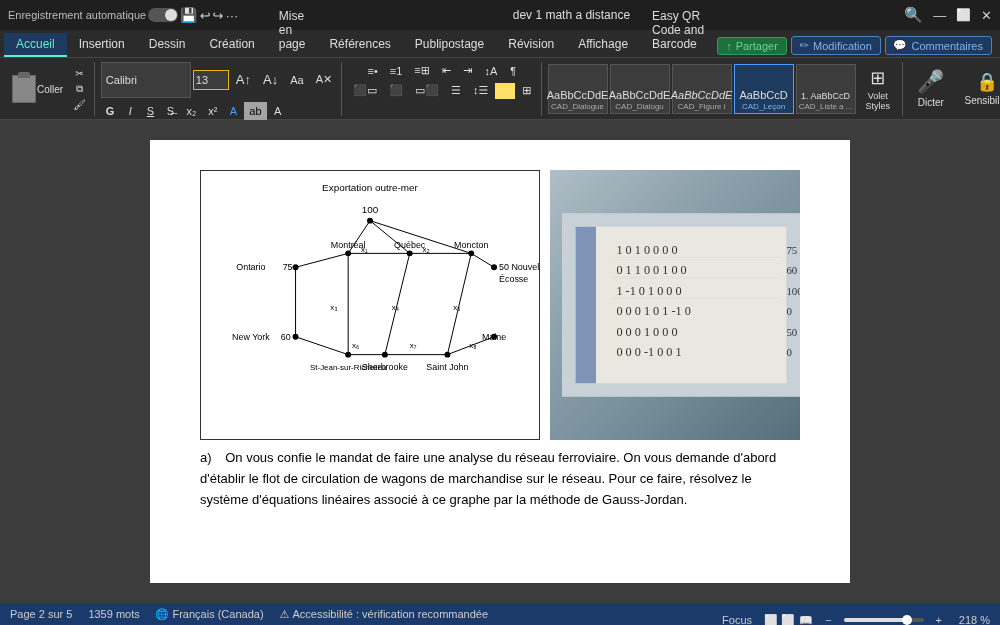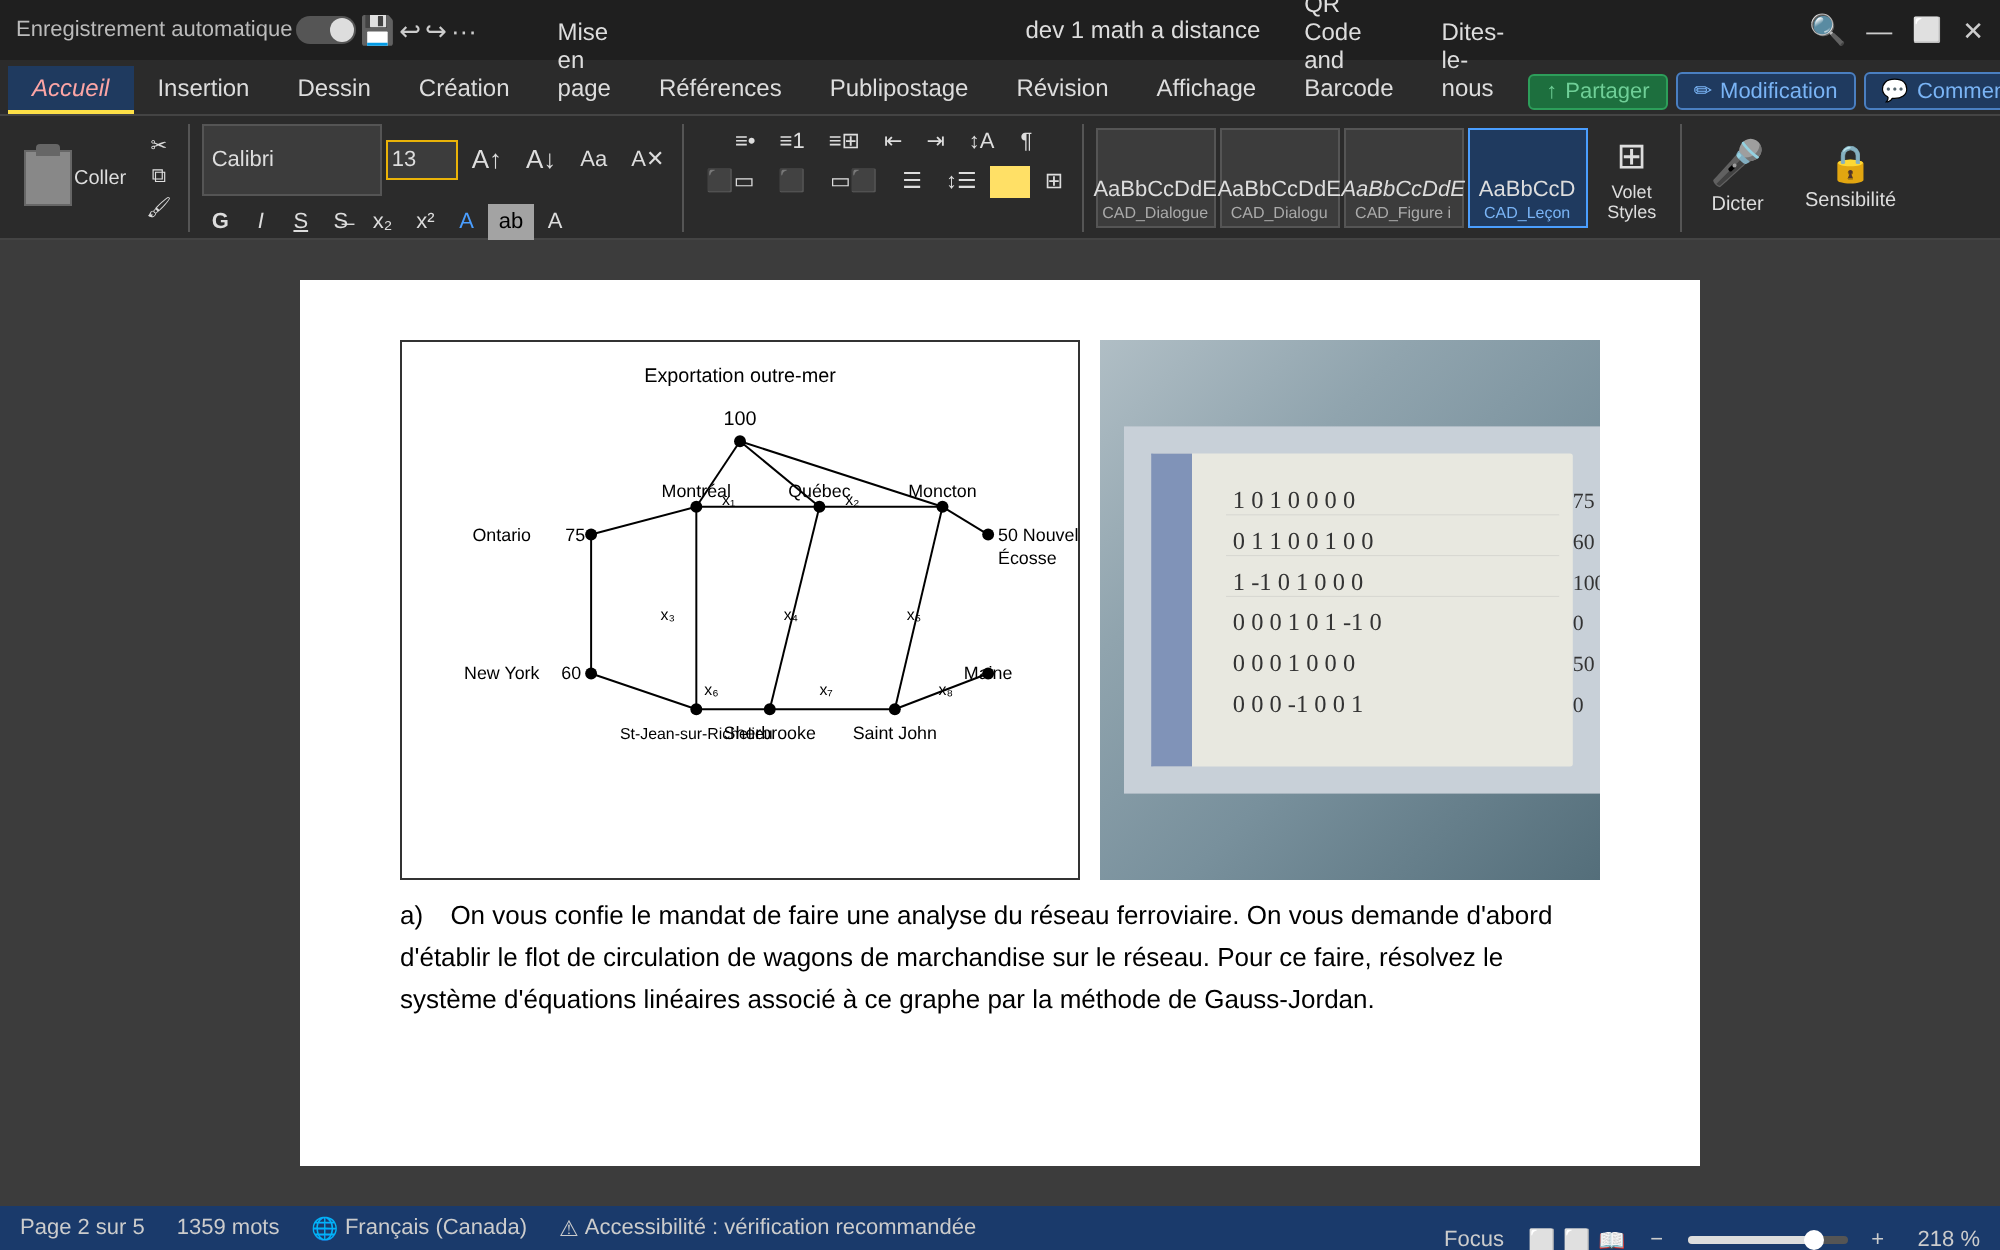--- a/index.html
+++ b/index.html
@@ -48,23 +48,22 @@
     }
     .ribbon-tab {
       padding: 4px 12px;
       font-size: 12px;
       color: #ddd;
       cursor: pointer;
       border-bottom: 2px solid transparent;
     }
     .ribbon-tab.active {
       background: #1f3a5f;
-      color: #fca5a5;
-      border-bottom: 2px solid #fde047;
-      font-style: italic;
+      color: #5eead4;
+      border-bottom: 2px solid #5eead4;
     }
     #ribbon-right {
       margin-left: auto;
       display: flex;
       align-items: center;
       gap: 4px;
       padding-right: 8px;
       padding-bottom: 2px;
     }
     .ribbon-action-btn {
@@ -334,21 +333,20 @@
   <div class="ribbon-tab active">Accueil</div>
   <div class="ribbon-tab">Insertion</div>
   <div class="ribbon-tab">Dessin</div>
   <div class="ribbon-tab">Création</div>
   <div class="ribbon-tab">Mise en page</div>
   <div class="ribbon-tab">Références</div>
   <div class="ribbon-tab">Publipostage</div>
   <div class="ribbon-tab">Révision</div>
   <div class="ribbon-tab">Affichage</div>
   <div class="ribbon-tab">Easy QR Code and Barcode</div>
-  <div class="ribbon-tab">Dites-le-nous</div>
   <div id="ribbon-right">
     <div class="ribbon-action-btn partager">
       <span>↑</span>
       <span>Partager</span>
     </div>
     <div class="ribbon-action-btn">
       <span>✏</span>
       <span>Modification</span>
     </div>
     <div class="ribbon-action-btn">
@@ -424,20 +422,24 @@
       <span class="style-preview-text">AaBbCcDdE</span>
       <span style="font-size:8px;color:#aaa;">CAD_Dialogu</span>
     </div>
     <div class="style-preview">
       <span class="style-preview-text" style="font-style:italic;">AaBbCcDdE</span>
       <span style="font-size:8px;color:#aaa;">CAD_Figure i</span>
     </div>
     <div class="style-preview active">
       <span class="style-preview-text">AaBbCcD</span>
       <span style="font-size:8px;color:#7ab4f5;">CAD_Leçon</span>
+    </div>
+    <div class="style-preview">
+      <span class="style-preview-text" style="font-size:9px;">1.  AaBbCcD</span>
+      <span style="font-size:8px;color:#aaa;">CAD_Liste a ...</span>
     </div>
     <button class="big-ribbon-btn">
       <span style="font-size:18px;color:#ddd;">⊞</span>
       <span style="font-size:9px;color:#ddd;white-space:pre-line;text-align:center;">Volet
 Styles</span>
     </button>
   </div>
 
   <div class="ribbon-group" style="gap:4px;">
     <button class="big-ribbon-btn">

